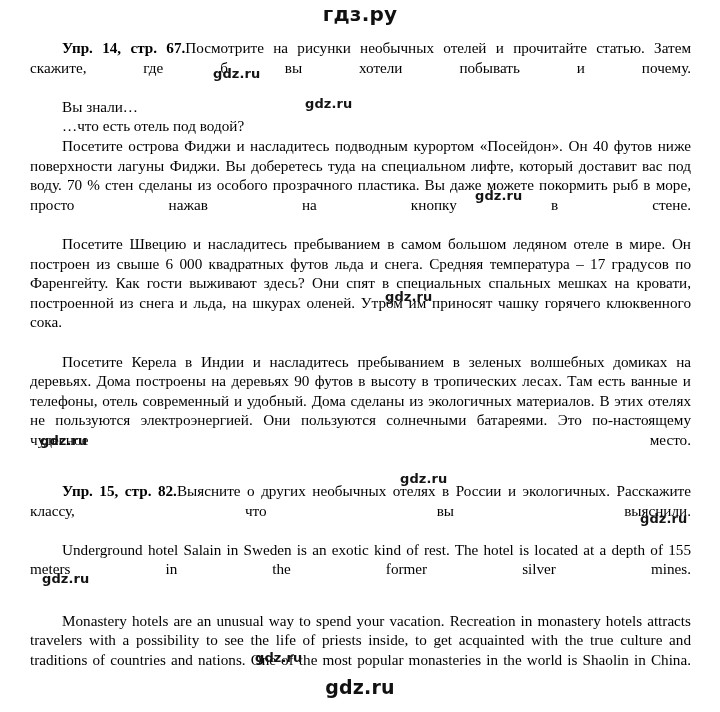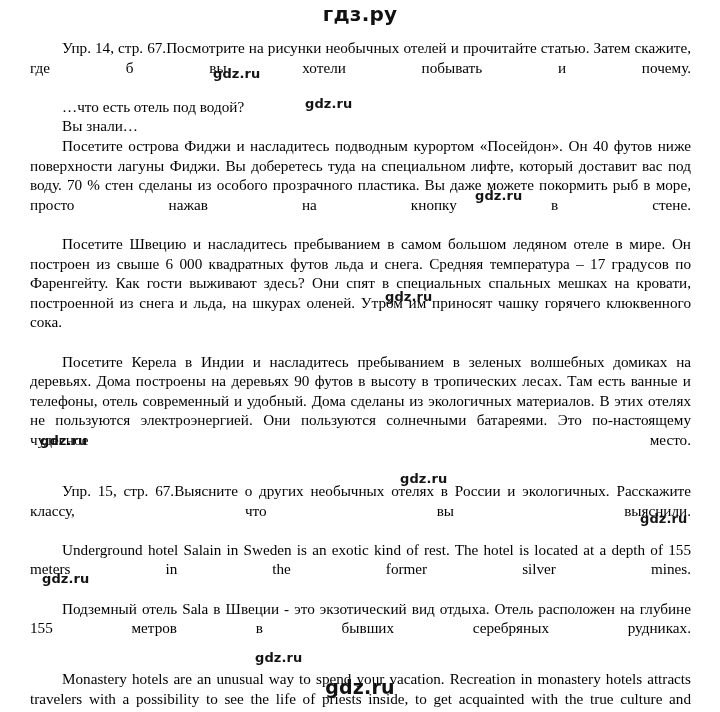--- a/index.html
+++ b/index.html
@@ -65,21 +65,21 @@
 
   .para {
     margin: 0;
     text-indent: 32px;
     text-align: justify;
     hyphens: none;
   }
   .para.spaced { margin-top: 12px; }
 
   .ex-label {
-    font-weight: normal;
+    font-weight: bold;
   }
 
   
   .para:after {
     content: "";
     display: inline-block;
     width: 100%;
   }
   .para.nostretch:after { content: none; display: none; }
 
@@ -99,37 +99,36 @@
 <body>
 
 <div class="page">
 
   <div class="brand-top">гдз.ру</div>
 
   <div class="content">
 
     <p class="para"><span class="ex-label">Упр. 14, стр. 67.</span><span>Посмотрите на рисунки необычных отелей и прочитайте статью. Затем скажите, где б вы хотели побывать и почему.</span></p>
 
+    <p class="para nostretch">Вы знали…</p>
+
     <p class="para nostretch">…что есть отель под водой?</p>
-
-    <p class="para nostretch">Вы знали…</p>
 
     <p class="para">Посетите острова Фиджи и насладитесь подводным курортом «Посейдон». Он 40 футов ниже поверхности лагуны Фиджи. Вы доберетесь туда на специальном лифте, который доставит вас под воду. 70 % стен сделаны из особого прозрачного пластика. Вы даже можете покормить рыб в море, просто нажав на кнопку в стене.</p>
 
 
     <p class="para">Посетите Швецию и насладитесь пребыванием в самом большом ледяном отеле в мире. Он построен из свыше 6 000 квадратных футов льда и снега. Средняя температура – 17 градусов по Фаренгейту. Как гости выживают здесь? Они спят в специальных спальных мешках на кровати, построенной из снега и льда, на шкурах оленей. Утром им приносят чашку горячего клюквенного сока.</p>
 
 
     <p class="para">Посетите Керела в Индии и насладитесь пребыванием в зеленых волшебных домиках на деревьях. Дома построены на деревьях 90 футов в высоту в тропических лесах. Там есть ванные и телефоны, отель современный и удобный. Дома сделаны из экологичных материалов. В этих отелях не пользуются электроэнергией. Они пользуются солнечными батареями. Это по-настоящему чудесное место.</p>
 
-    <p class="para spaced"><span class="ex-label">Упр. 15, стр. 67.</span><span>Выясните о других необычных отелях в России и экологичных. Расскажите классу, что вы выяснили.</span></p>
+    <p class="para spaced"><span class="ex-label">Упр. 15, стр. 82.</span><span>Выясните о других необычных отелях в России и экологичных. Расскажите классу, что вы выяснили.</span></p>
 
     <p class="para">Underground hotel Salain in Sweden is an exotic kind of rest. The hotel is located at a depth of 155 meters in the former silver mines.</p>
 
-    <p class="para">Подземный отель Sala в Швеции - это экзотический вид отдыха. Отель расположен на глубине 155 метров в бывших серебряных рудниках.</p>
 
     <p class="para spaced">Monastery hotels are an unusual way to spend your vacation. Recreation in monastery hotels attracts travelers with a possibility to see the life of priests inside, to get acquainted with the true culture and traditions of countries and nations. One of the most popular monasteries in the world is Shaolin in China.</p>
 
   </div>
 
   <div id="watermark-layer">
       <div class="wm" style="left: 213px; top: 66px;">gdz.ru</div>
       <div class="wm" style="left: 305px; top: 96px;">gdz.ru</div>
       <div class="wm" style="left: 475px; top: 188px;">gdz.ru</div>
       <div class="wm" style="left: 385px; top: 289px;">gdz.ru</div>

